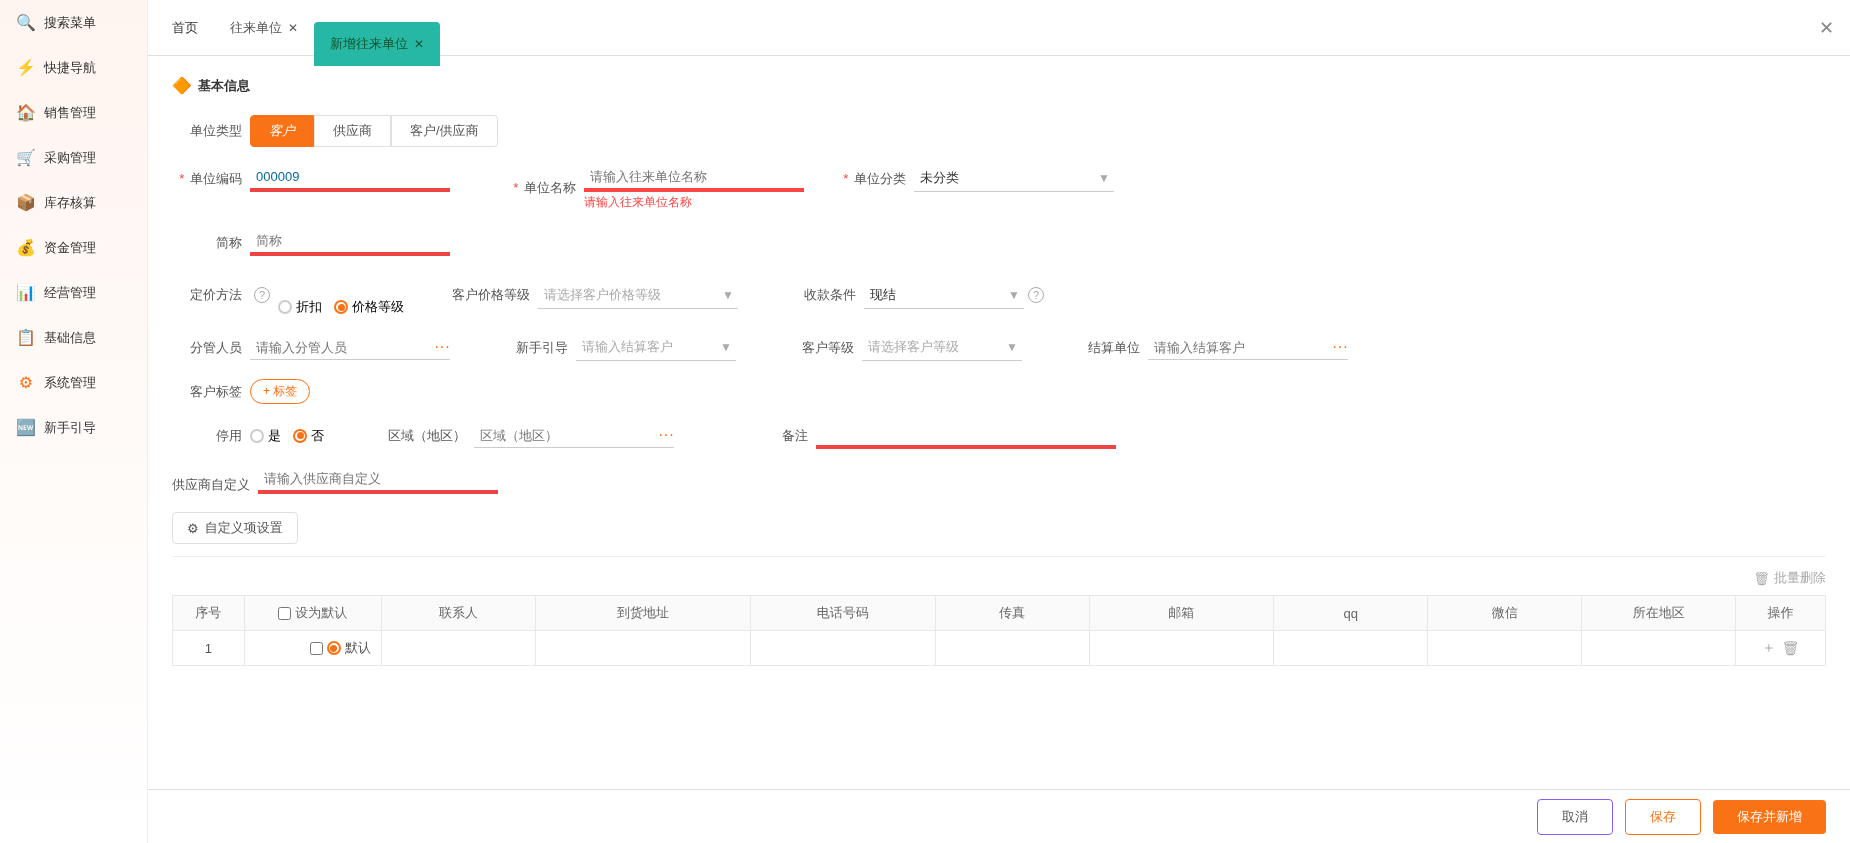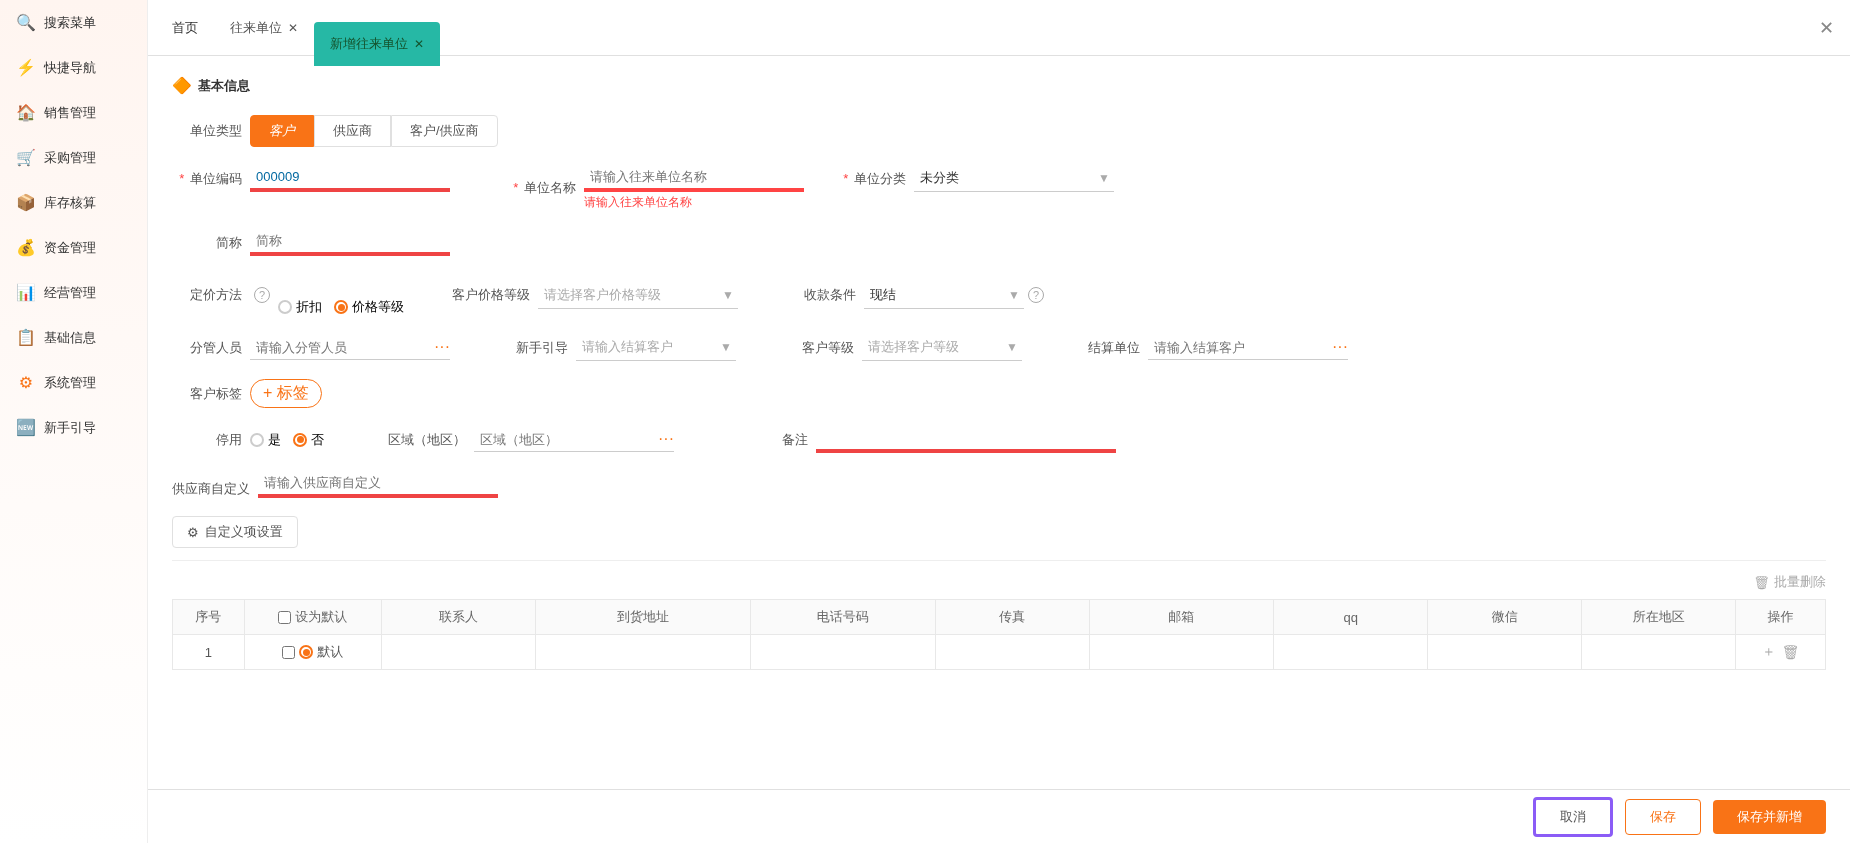--- a/index.html
+++ b/index.html
@@ -182,21 +182,21 @@
       margin-left: 4px;
     }
 
     
     .tag-btn {
       border: 1px solid #f97316;
       color: #f97316;
       border-radius: 20px;
       padding: 3px 12px;
       cursor: pointer;
-      font-size: 16px;
+      font-size: 12px;
       background: #fff;
     }
 
     
     .help-icon {
       display: inline-flex;
       align-items: center;
       justify-content: center;
       width: 16px; height: 16px;
       border-radius: 50%;
@@ -247,21 +247,21 @@
       background: #fff;
       border-top: 1px solid #e0e0e0;
       display: flex;
       align-items: center;
       justify-content: flex-end;
       padding: 0 24px;
       gap: 12px;
     }
     .btn-cancel {
       padding: 8px 24px;
-      border: 3px solid #8b5cf6;
+      border: 1px solid #8b5cf6;
       border-radius: 4px;
       background: #fff;
       color: #555;
       cursor: pointer;
     }
     .btn-save {
       padding: 8px 24px;
       border: 1px solid #f97316;
       border-radius: 4px;
       background: #fff;
@@ -563,21 +563,21 @@
             <th>qq</th>
             <th>微信</th>
             <th>所在地区</th>
             <th>操作</th>
           </tr>
         </thead>
         <tbody>
           <tr>
             <td>1</td>
             <td>
-              <div style="display:flex;align-items:center;justify-content:center;gap:4px;">
+              <div style="display:flex;align-items:center;justify-content:flex-end;gap:4px;">
                 <input type="checkbox" style="">
                 <div class="radio-item">
                   <div class="radio-circle checked" style="border-color:#f97316;">
                     <div class="radio-dot"></div>
                   </div>
                   <span>默认</span>
                 </div>
               </div>
             </td>
             <td><input type="text" style="border: none; outline: none; width: 80px;"></td>

